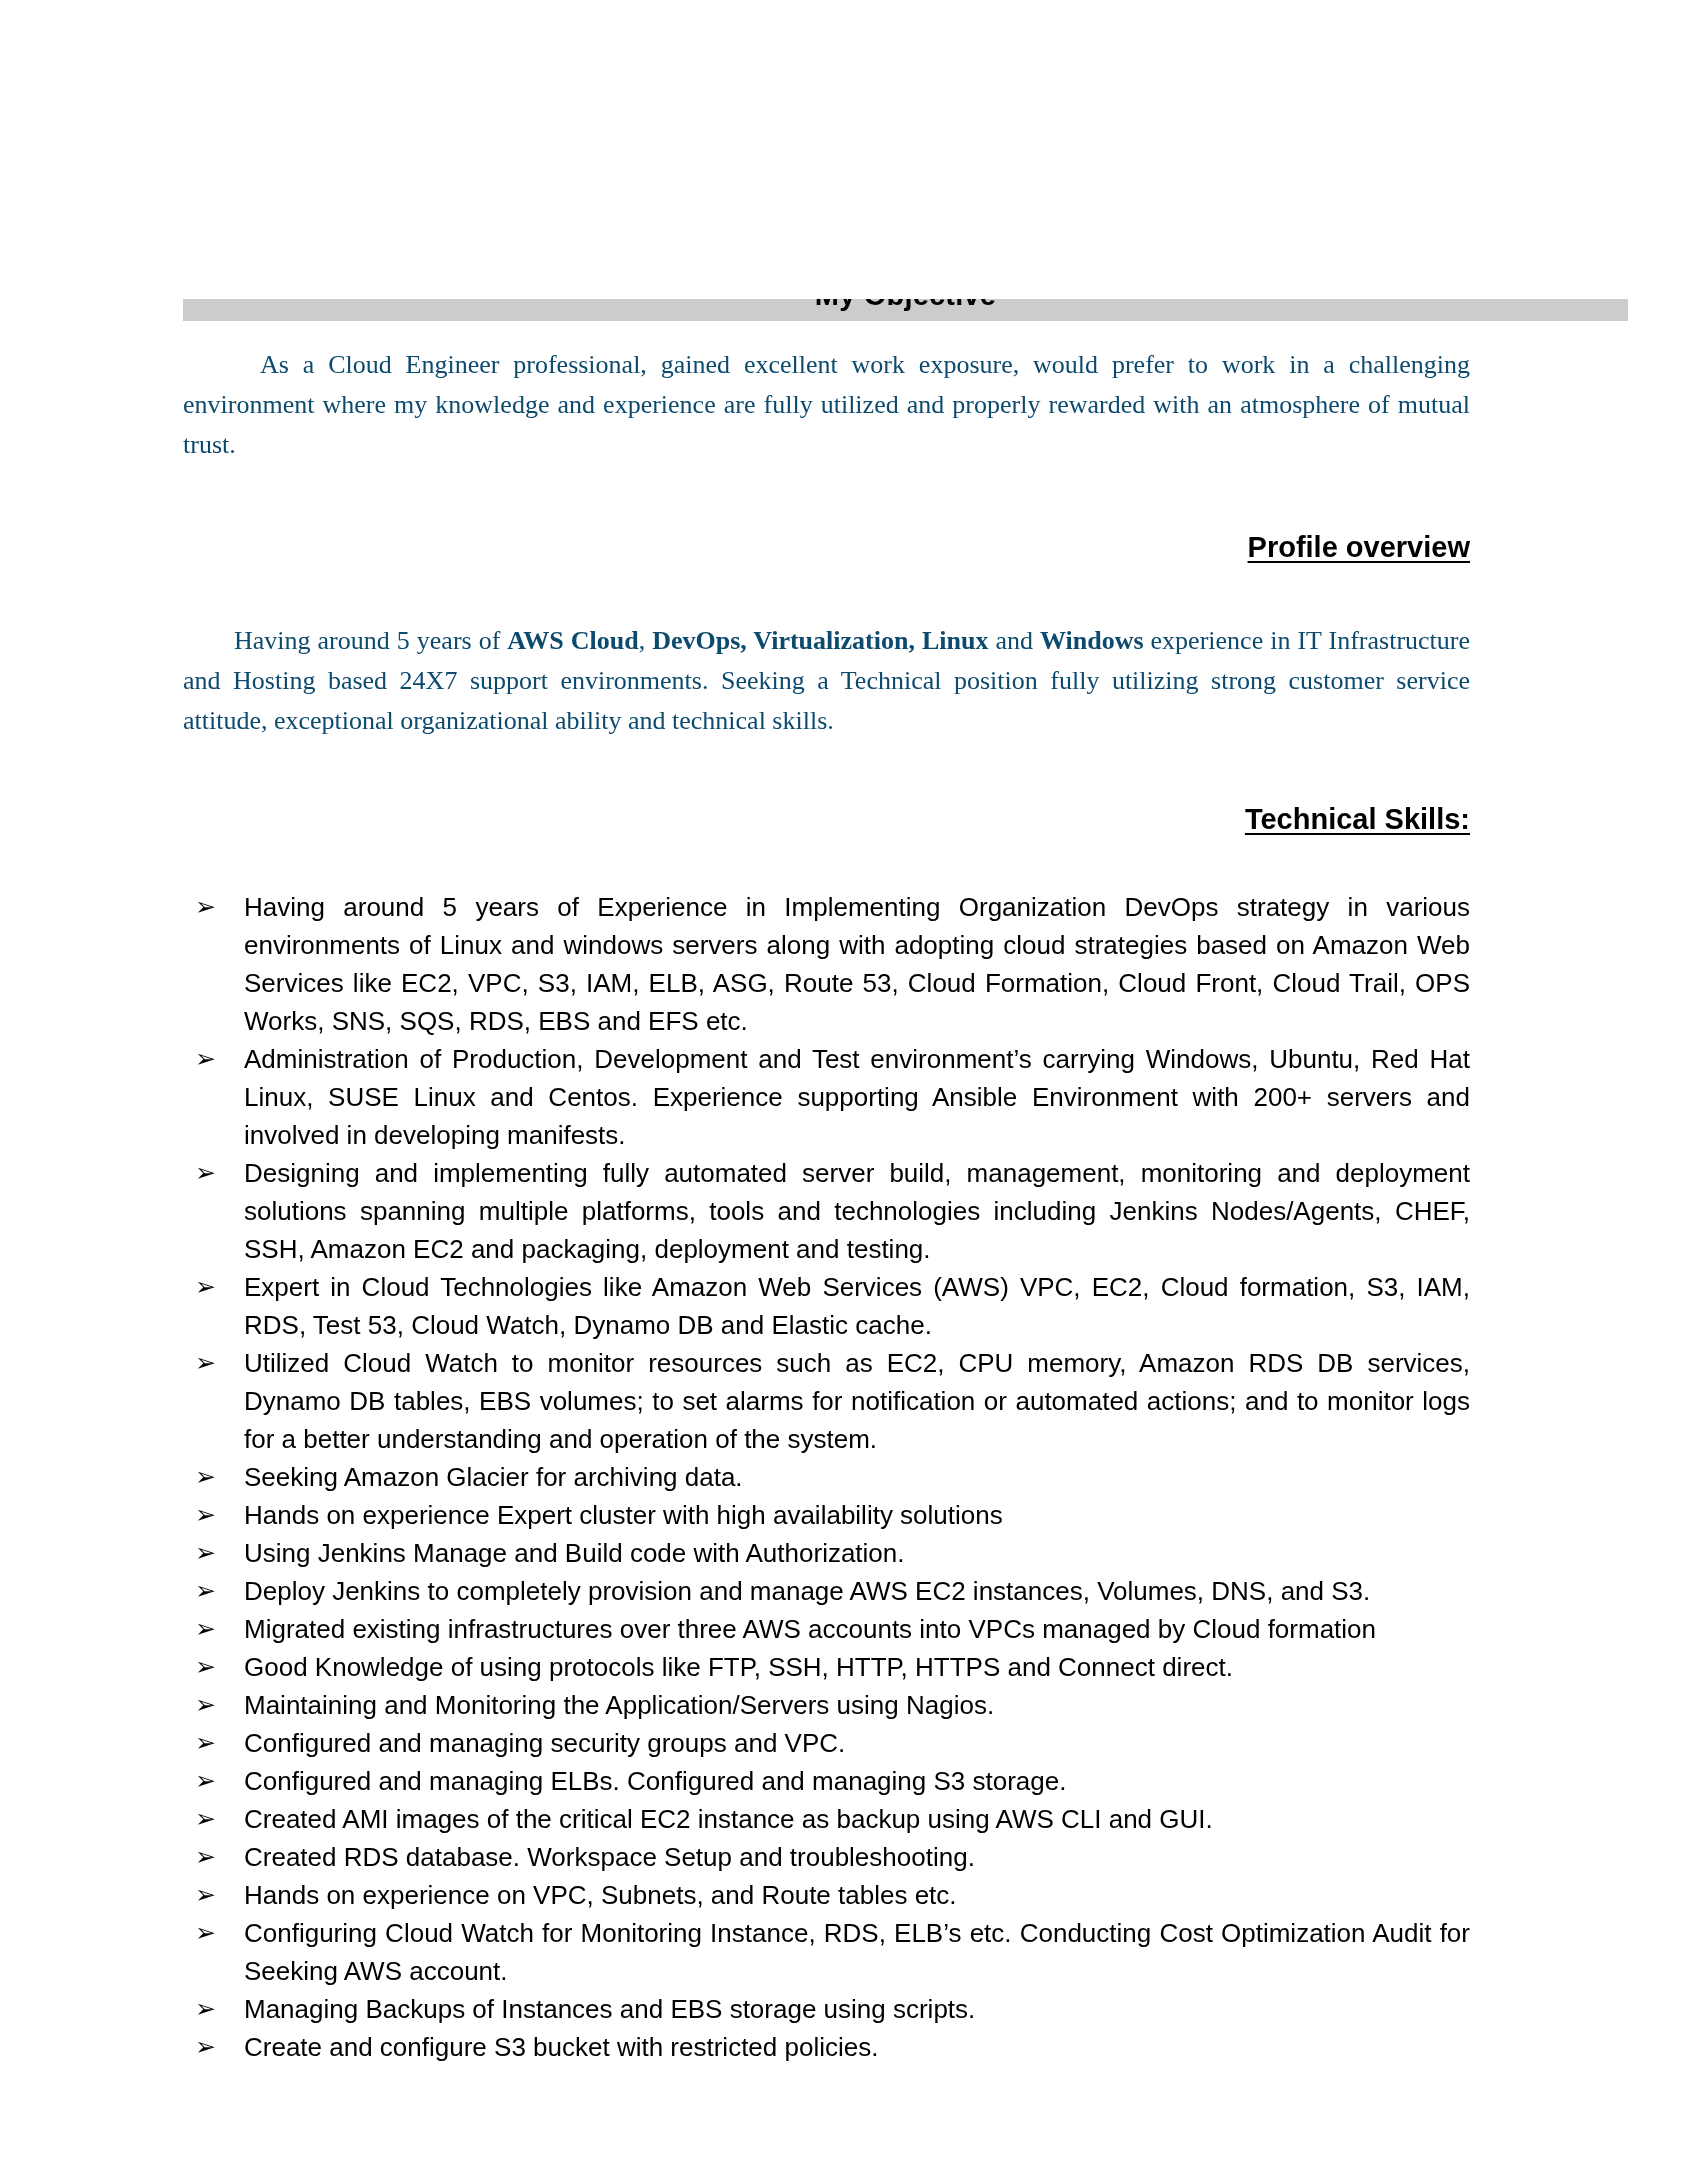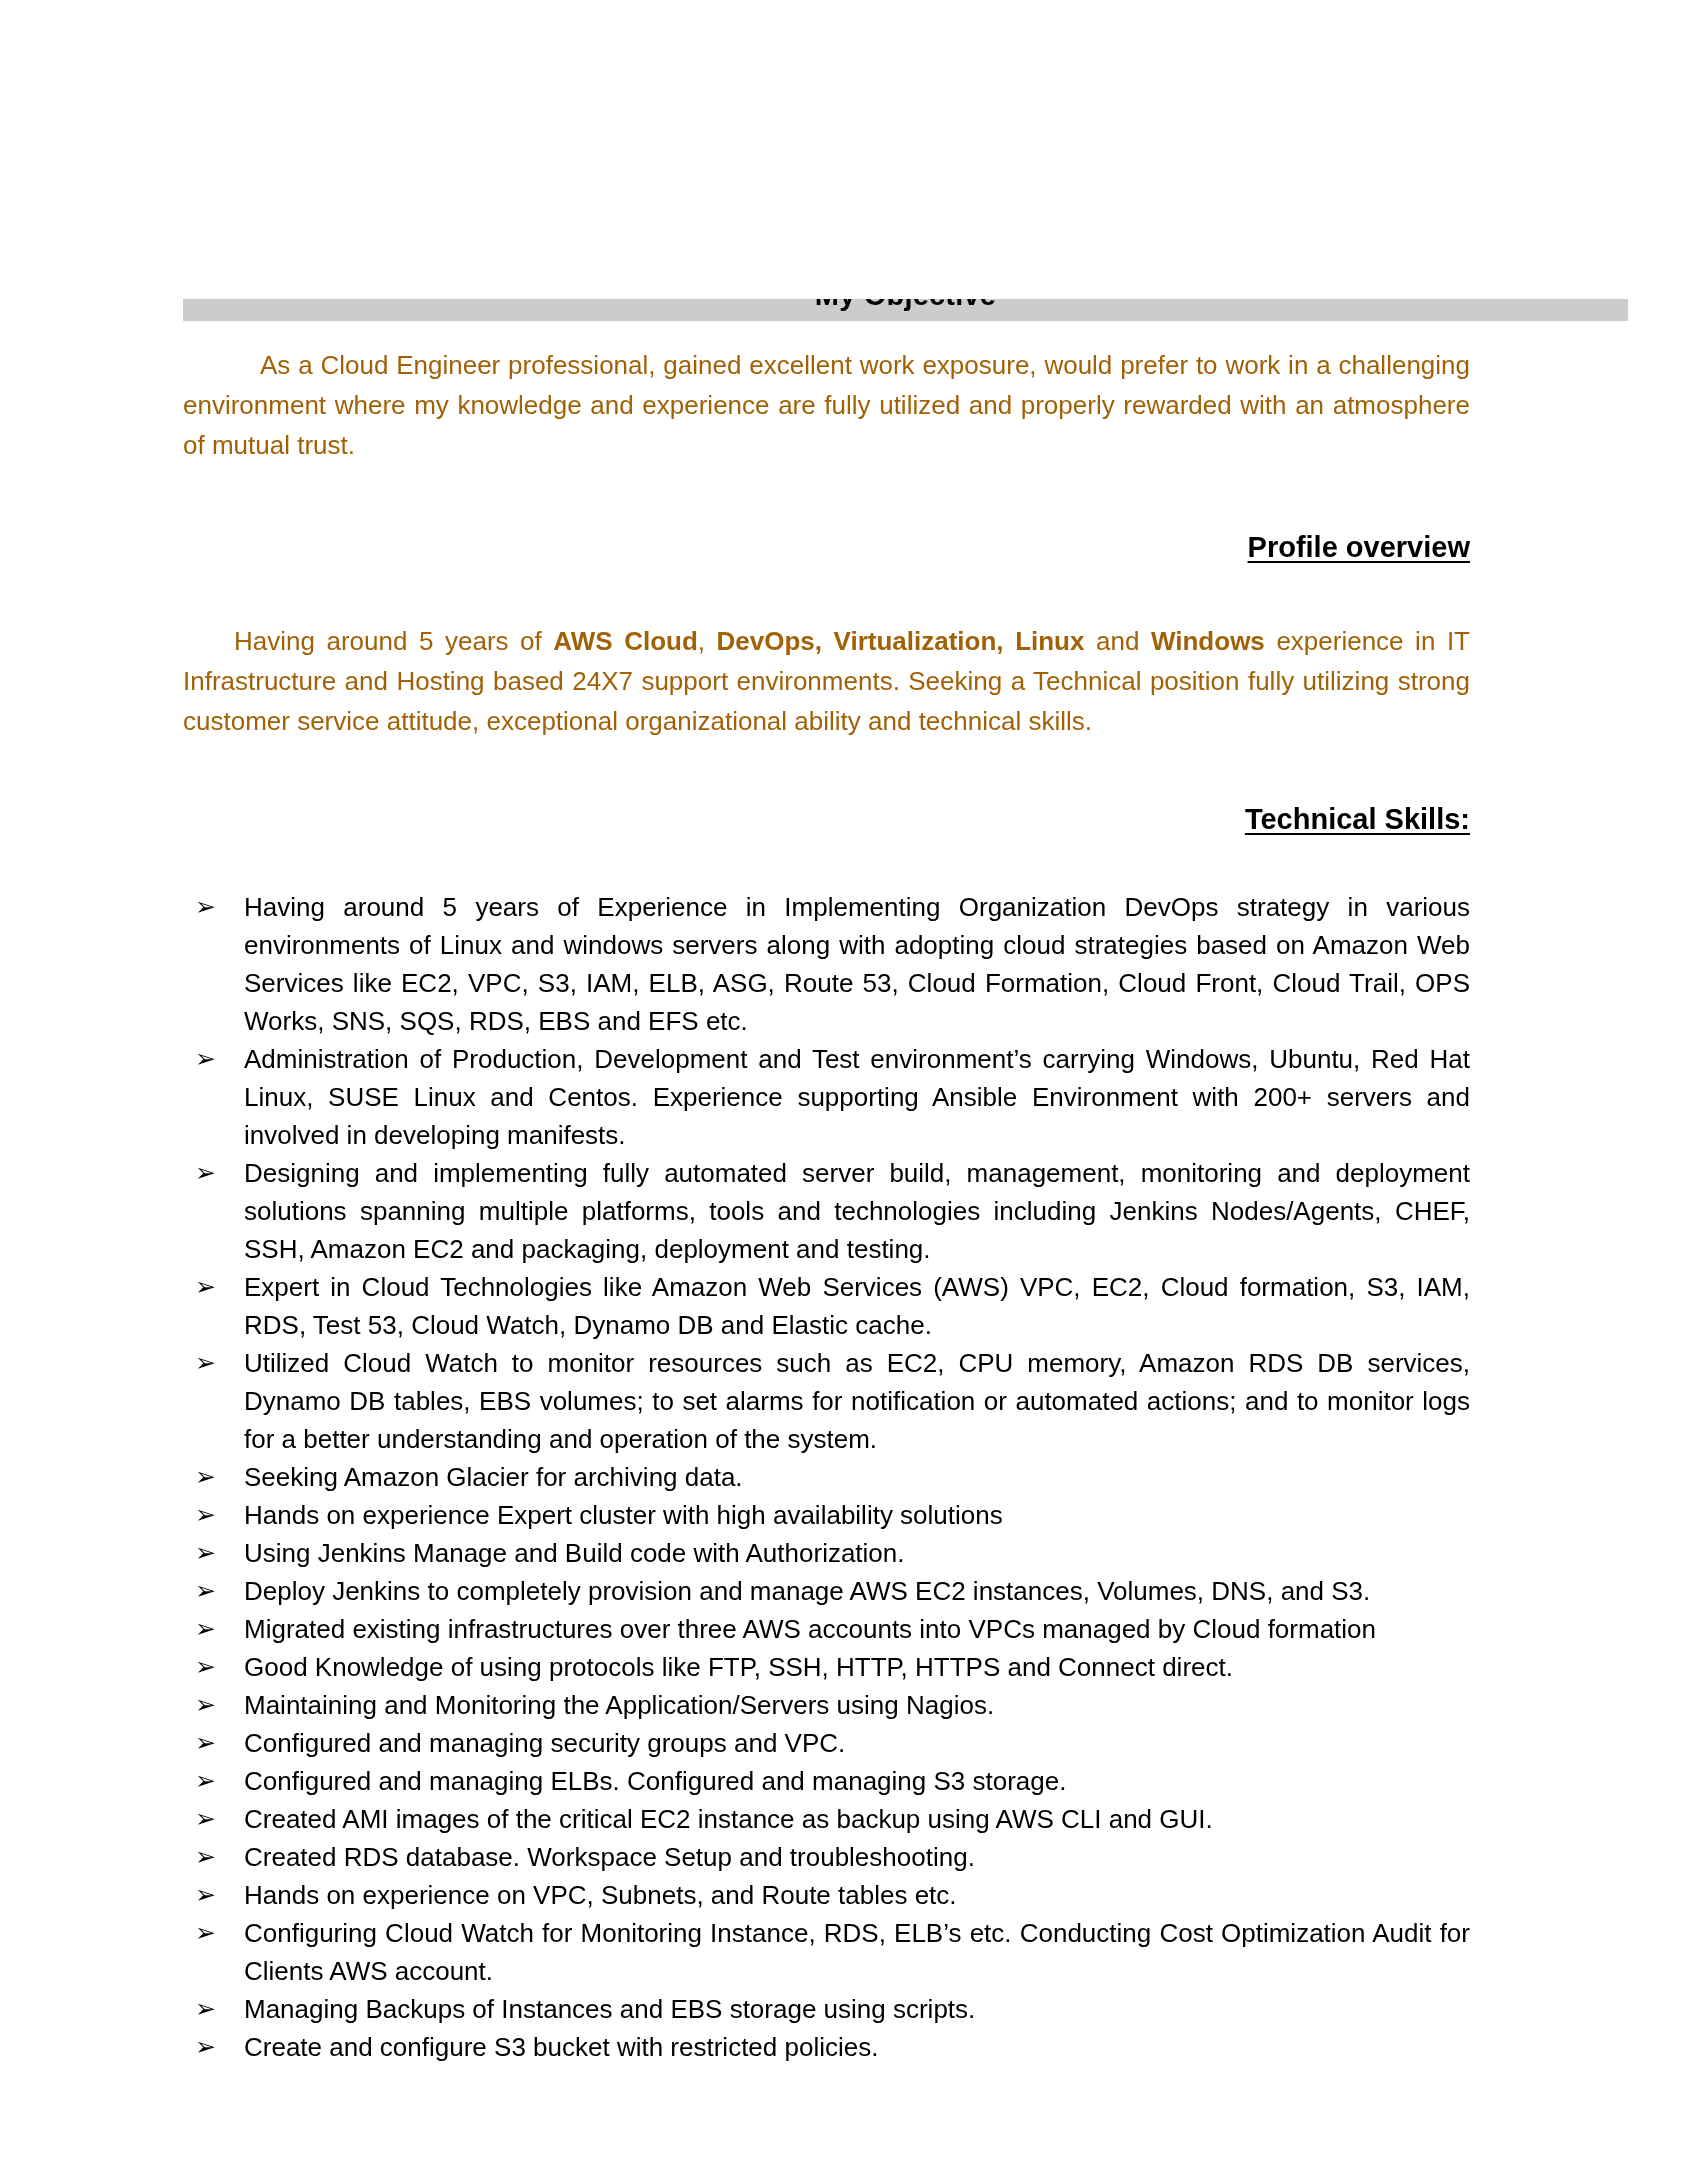--- a/index.html
+++ b/index.html
@@ -54,21 +54,22 @@
     top: 345px;
     width: 1287px;
   }
 
   p.body-para {
     margin: 0 0 0 0;
     font-size: 26px;
     line-height: 40px;
     text-align: justify;
     text-justify: inter-word;
-    color: #a16207;
+    color: #0c4a6e;
+    font-family: Liberation Serif, serif;
   }
   p.body-para .indent {
     display: inline-block;
     width: 77px;
   }
   p.body-para.second-para .indent {
     width: 51px;
   }
 
   h2.center-heading {
@@ -154,20 +155,20 @@
         <li class="single"><span class="bullet-glyph">➢</span><span>Using Jenkins Manage and Build code with Authorization.</span></li>
         <li class="single"><span class="bullet-glyph">➢</span><span>Deploy Jenkins to completely provision and manage AWS EC2 instances, Volumes, DNS, and S3.</span></li>
         <li class="single"><span class="bullet-glyph">➢</span><span>Migrated existing infrastructures over three AWS accounts into VPCs managed by Cloud formation</span></li>
         <li class="single"><span class="bullet-glyph">➢</span><span>Good Knowledge of using protocols like FTP, SSH, HTTP, HTTPS and Connect direct.</span></li>
         <li class="single"><span class="bullet-glyph">➢</span><span>Maintaining and Monitoring the Application/Servers using Nagios.</span></li>
         <li class="single"><span class="bullet-glyph">➢</span><span>Configured and managing security groups and VPC.</span></li>
         <li class="single"><span class="bullet-glyph">➢</span><span>Configured and managing ELBs. Configured and managing S3 storage.</span></li>
         <li class="single"><span class="bullet-glyph">➢</span><span>Created AMI images of the critical EC2 instance as backup using AWS CLI and GUI.</span></li>
         <li class="single"><span class="bullet-glyph">➢</span><span>Created RDS database. Workspace Setup and troubleshooting.</span></li>
         <li class="single"><span class="bullet-glyph">➢</span><span>Hands on experience on VPC, Subnets, and Route tables etc.</span></li>
-        <li><span class="bullet-glyph">➢</span><span>Configuring Cloud Watch for Monitoring Instance, RDS, ELB’s etc. Conducting Cost Optimization Audit for Clients AWS account.</span></li>
+        <li><span class="bullet-glyph">➢</span><span>Configuring Cloud Watch for Monitoring Instance, RDS, ELB’s etc. Conducting Cost Optimization Audit for Seeking AWS account.</span></li>
         <li class="single"><span class="bullet-glyph">➢</span><span>Managing Backups of Instances and EBS storage using scripts.</span></li>
         <li class="single"><span class="bullet-glyph">➢</span><span>Create and configure S3 bucket with restricted policies.</span></li>
       </ul>
 
   </div>
 </div>
 
 
 </body></html>

